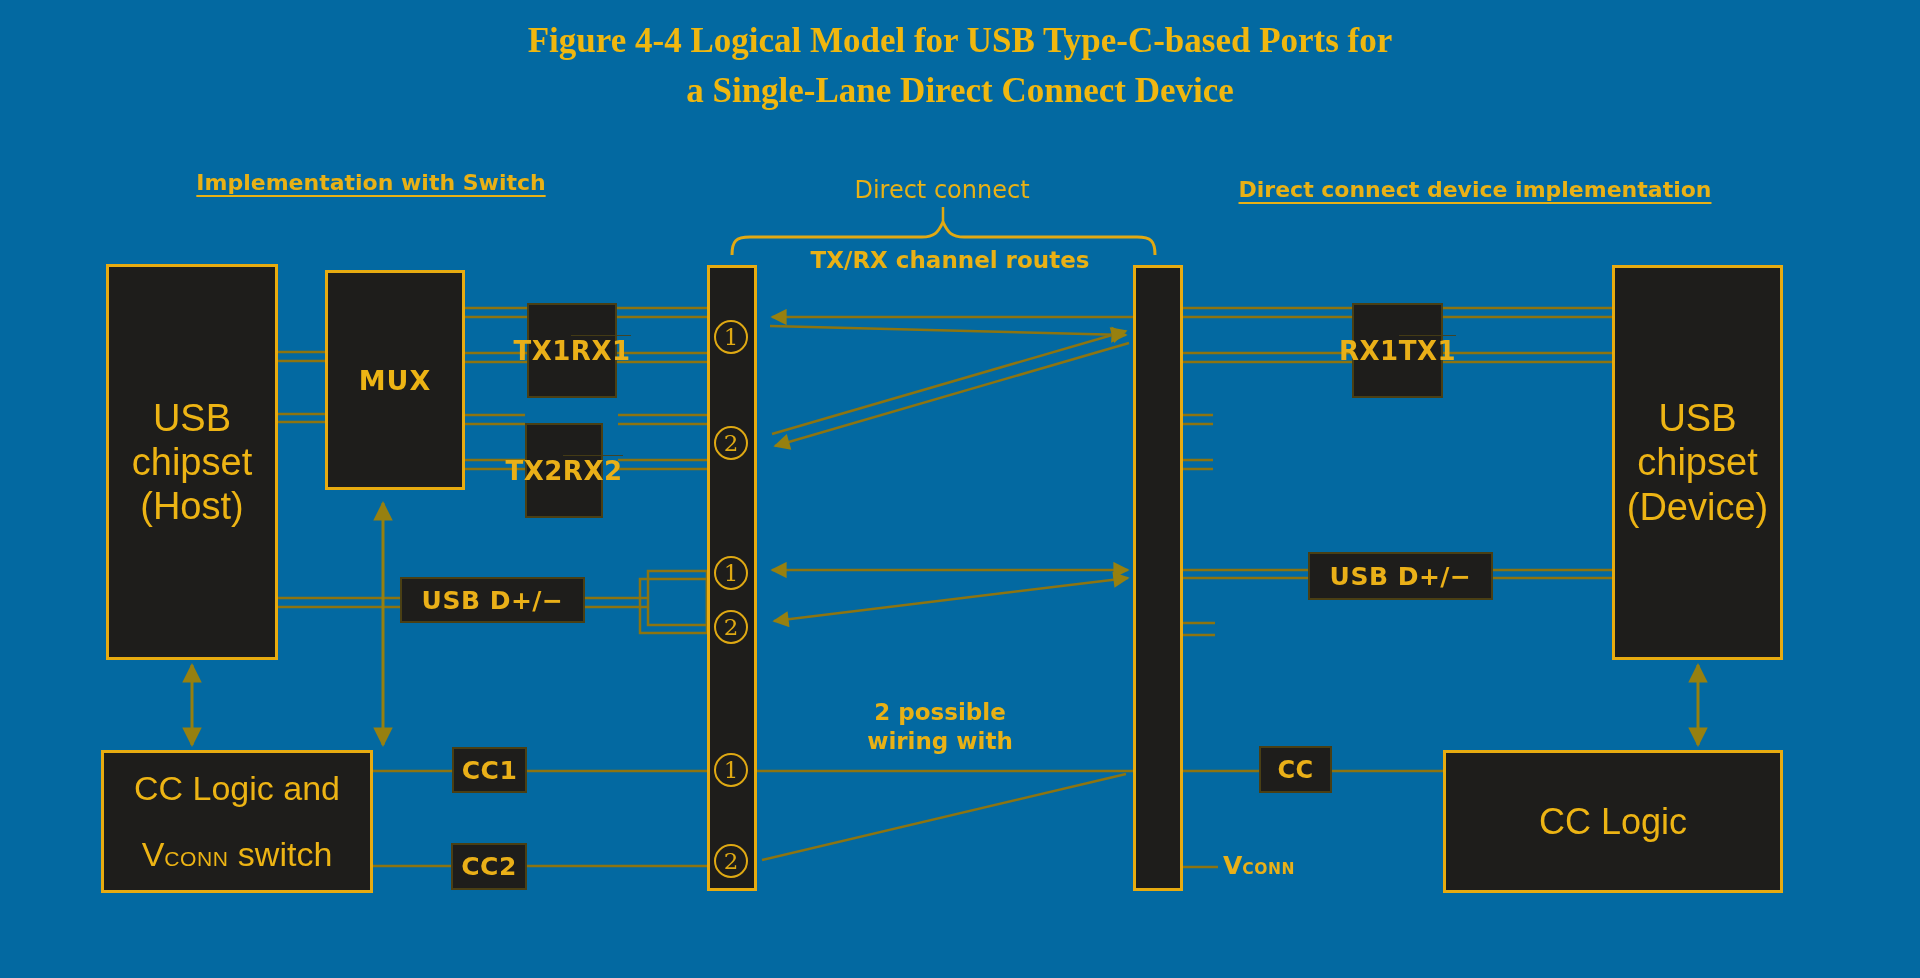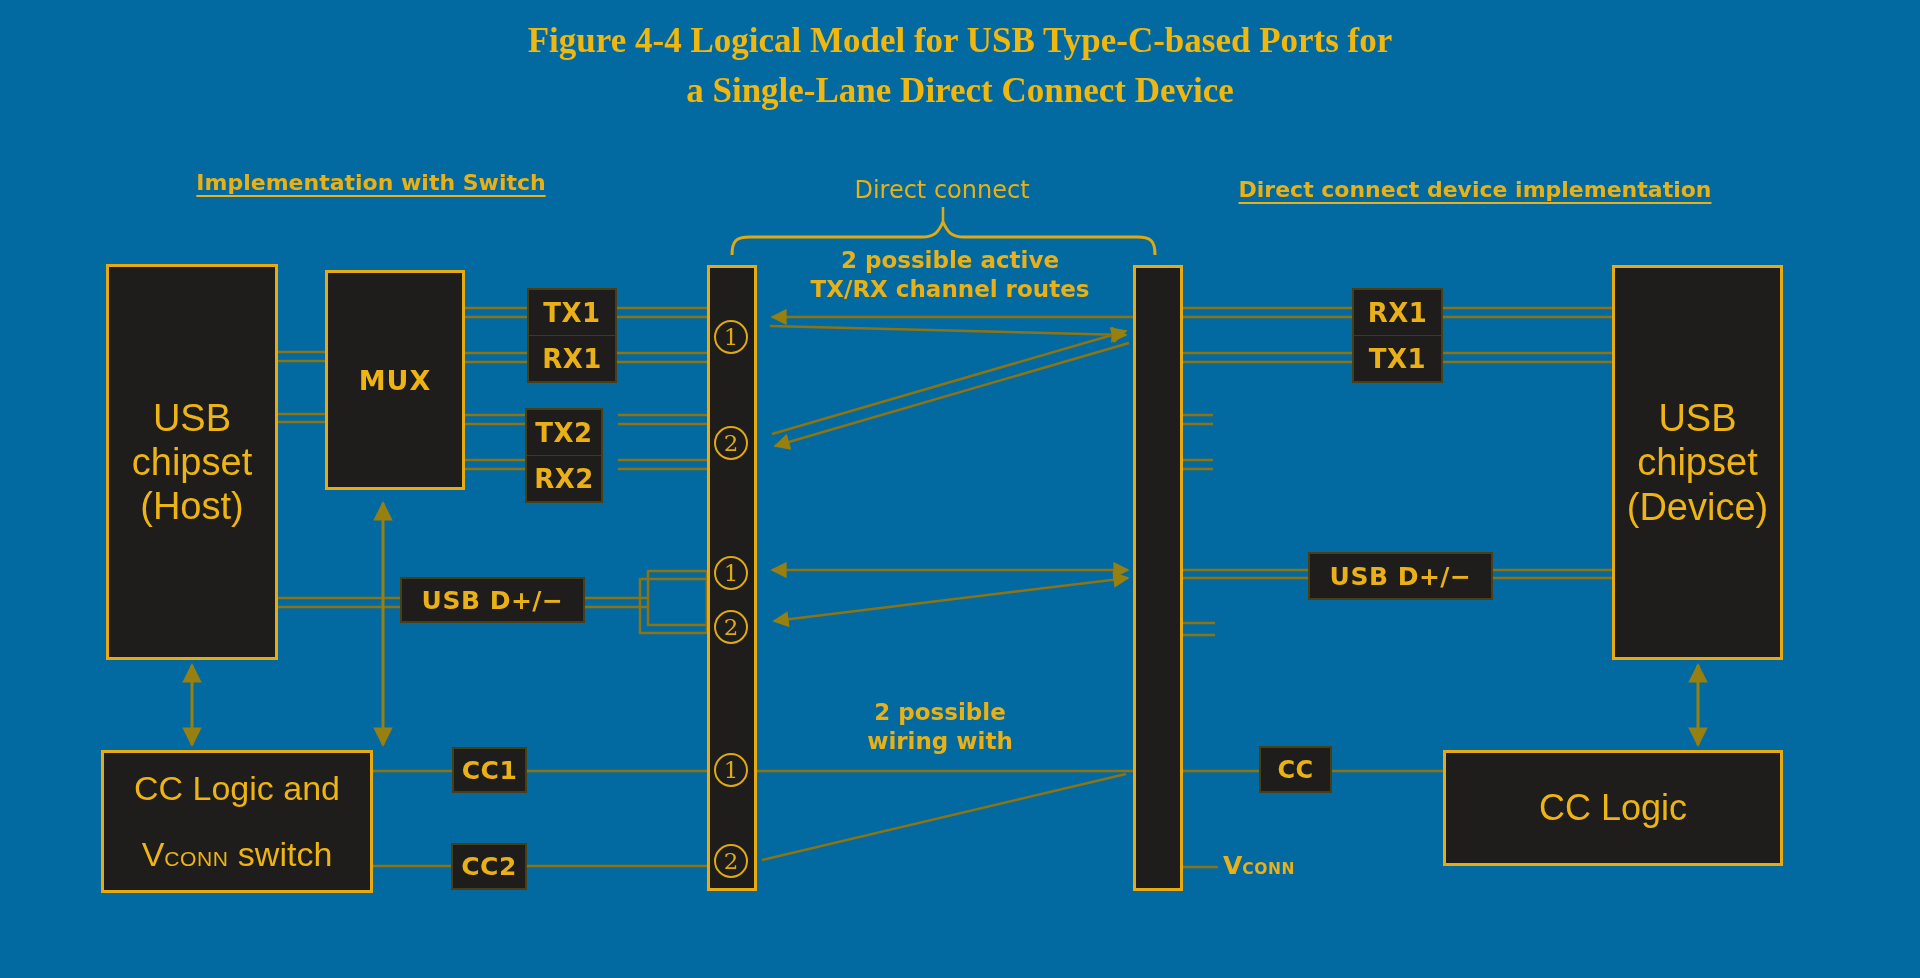--- a/index.html
+++ b/index.html
@@ -9,21 +9,21 @@
   .abs{position:absolute;z-index:2;box-sizing:border-box;}
   
   .box{border:3px solid #e7ab10;background:#1e1d1b;display:flex;flex-direction:column;
        align-items:center;justify-content:center;text-align:center;color:#edb414;}
   .bigtext{font-family:"Liberation Sans", sans-serif;font-size:38px;line-height:1.16;font-weight:400;}
   .midtext{font-family:"Liberation Sans", sans-serif;font-size:34px;line-height:1.35;font-weight:400;gap:20px;}
   .muxtext{font-size:27px;font-weight:bold;letter-spacing:1px;}
   
   .lbl{border:2px solid #4a3f14;background:#1e1d1b;color:#eab018;font-weight:bold;
        display:flex;align-items:center;justify-content:center;font-size:25px;letter-spacing:0.5px;}
-  .dual{flex-direction:column;padding:0;}
+  .dual{flex-direction:row;padding:0;margin-top:15px;}
   .dual .cell{flex:1;display:flex;align-items:center;justify-content:center;width:100%;font-size:26px;}
   .dual .cell + .cell{border-top:1px solid rgba(74,63,20,0.85);}
   
   .column{border:3px solid #e7ab10;background:#1e1d1b;}
   
   .port{width:34px;height:34px;border:2px solid #dfa913;border-radius:50%;color:#dfa913;
         background:#1e1d1b;display:flex;align-items:center;justify-content:center;
         font-family:"DejaVu Serif", serif;font-size:23px;line-height:1;}
   
   .heading{color:#e9b115;font-weight:bold;font-size:22px;text-align:center;
@@ -133,21 +133,20 @@
   <div class="abs title" style="left:0;top:16px;">
     <div>Figure 4-4  Logical Model for USB Type-C-based Ports for</div>
     <div>a Single-Lane Direct Connect Device</div>
   </div>
 
   <div class="abs heading" style="left:171px;top:170px;width:400px;">Implementation with Switch</div>
   <div class="abs plainheading" style="left:792px;top:176px;width:300px;">Direct connect</div>
   <div class="abs heading" style="left:1185px;top:177px;width:580px;">Direct connect device implementation</div>
 
   <div class="abs note" style="left:750px;top:246px;width:400px;">
-    <div>2 possible active</div>
     <div>TX/RX channel routes</div>
   </div>
   <div class="abs note" style="left:790px;top:698px;width:300px;">
     <div>2 possible</div>
     <div>wiring with</div>
   </div>
 
   <div class="abs box bigtext" style="left:106px;top:264px;width:172px;height:396px;">
     <div>USB</div>
     <div>chipset</div>
@@ -191,17 +190,17 @@
   </div>
   <div class="abs lbl" style="left:1308px;top:552px;width:185px;height:48px;">USB D+/−</div>
   <div class="abs lbl" style="left:1259px;top:746px;width:73px;height:47px;font-size:24px;">CC</div>
   <div class="abs" style="left:1223px;top:851px;color:#eab018;font-weight:bold;font-size:25px;"><span>V</span><span class="smallcaps">CONN</span></div>
 
   <div class="abs box bigtext" style="left:1612px;top:265px;width:171px;height:395px;">
     <div>USB</div>
     <div>chipset</div>
     <div>(Device)</div>
   </div>
-  <div class="abs box" style="left:1443px;top:750px;width:340px;height:116px;font-family:'Liberation Sans',sans-serif;font-size:36px;">
+  <div class="abs box" style="left:1443px;top:750px;width:340px;height:143px;font-family:'Liberation Sans',sans-serif;font-size:36px;">
     <div>CC Logic</div>
   </div>
 
 </div>
 
 </body></html>

